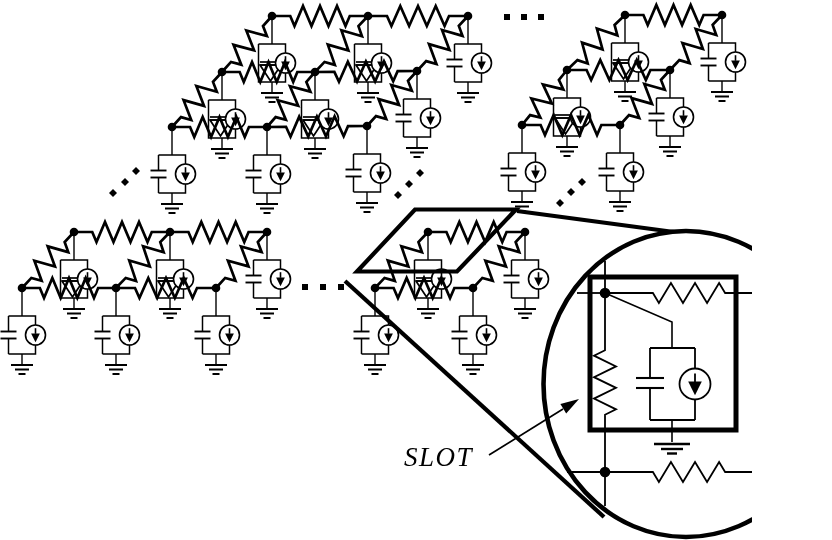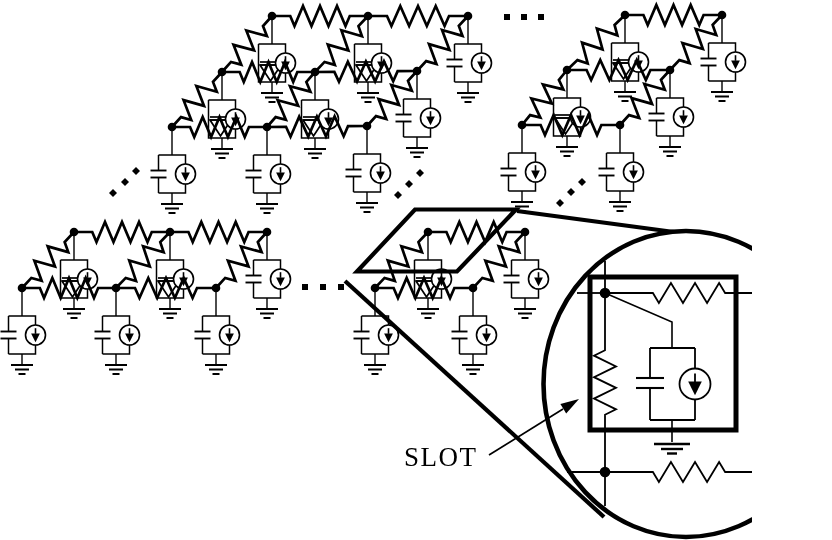--- a/index.html
+++ b/index.html
@@ -1,18 +1,19 @@
 <!DOCTYPE html>
 <html><head>
 <meta charset="utf-8">
 <style>
   html,body{margin:0;padding:0;background:#ffffff;}
   .stage{
     width:752px;height:540px;position:relative;background:#ffffff;overflow:hidden;
     font-family:"Liberation Serif", serif;
+    font-style:italic;
   }
   svg{display:block;}
   .slot-label{
     font-family:"Liberation Serif", serif;
     font-size:27px;
     letter-spacing:1.5px;
     fill:#000000;
   }
 </style>
 </head>

